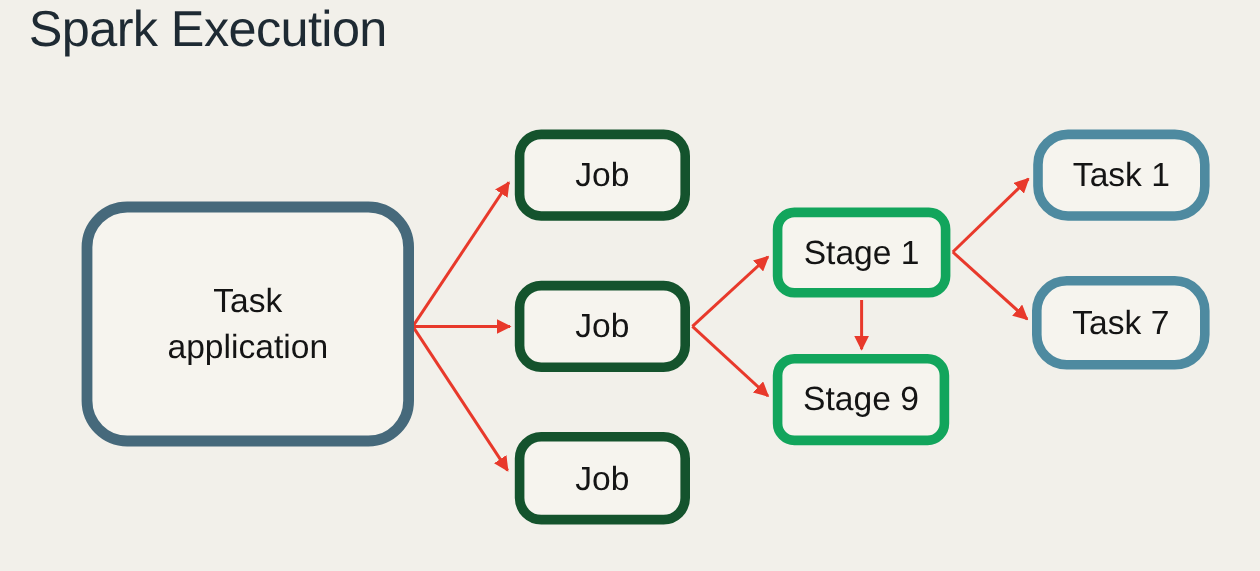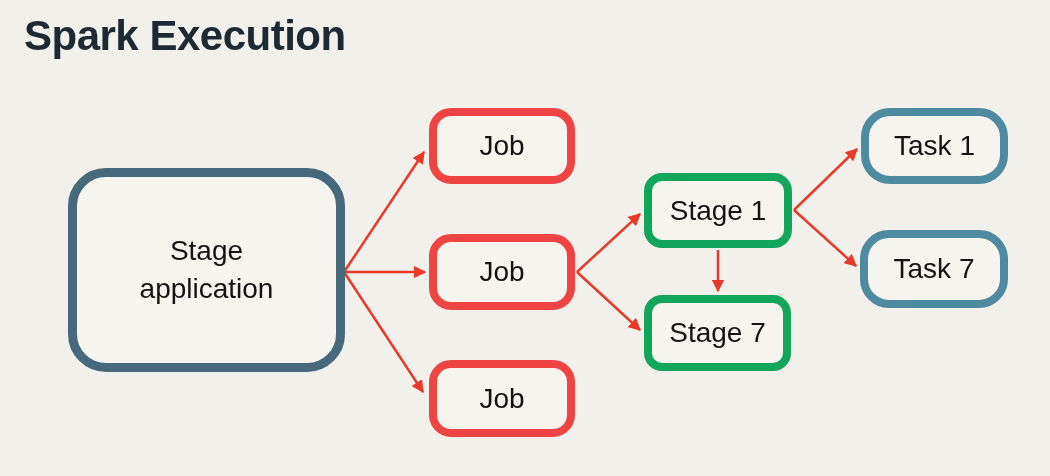--- a/index.html
+++ b/index.html
@@ -7,43 +7,43 @@
     position: relative;
     width: 1050px;
     height: 476px;
     background: #f2f0ea;
     font-family: "Liberation Sans", sans-serif;
     overflow: hidden;
   }
   .page-title {
     position: absolute;
     left: 24px;
-    top: 12px;
+    top: 0;
     margin: 0;
     font-size: 42px;
-    font-weight: 700;
+    font-weight: 400;
     letter-spacing: -0.5px;
     color: #1e2a33;
   }
   .node {
     position: absolute;
     box-sizing: border-box;
     display: flex;
     align-items: center;
     justify-content: center;
     background: #f6f4ee;
     color: #141414;
     font-size: 28px;
     line-height: 1.35;
     text-align: center;
   }
   .node .label { display: block; }
   
   .node-slate  { border: 9px solid #46697b; border-radius: 38px; }
-  .node-orange { border: 8px solid #ef4444; border-radius: 22px; }
+  .node-orange { border: 8px solid #14532d; border-radius: 22px; }
   .node-green  { border: 8px solid #12a55c; border-radius: 18px; }
   .node-blue   { border: 8px solid #4e8aa0; border-radius: 29px; }
   
   #spark-application { left: 68px;  top: 168px; width: 277px; height: 204px; }
   #spark-application .label { max-width: 180px; }
   #job-1   { left: 429px; top: 108px; width: 146px; height: 76px; }
   #job-2   { left: 429px; top: 234px; width: 146px; height: 76px; }
   #job-3   { left: 429px; top: 360px; width: 146px; height: 77px; }
   #stage-1 { left: 644px; top: 173px; width: 148px; height: 75px; }
   #stage-2 { left: 644px; top: 295px; width: 147px; height: 76px; }
@@ -76,41 +76,41 @@
       <line x1="344" y1="272" x2="423" y2="392" marker-end="url(#arrowhead)"></line>
       <line x1="577" y1="272" x2="640" y2="214" marker-end="url(#arrowhead)"></line>
       <line x1="577" y1="272" x2="640" y2="330" marker-end="url(#arrowhead)"></line>
       <line x1="718" y1="250" x2="718" y2="291" marker-end="url(#arrowhead)"></line>
       <line x1="794" y1="210" x2="857" y2="149" marker-end="url(#arrowhead)"></line>
       <line x1="794" y1="210" x2="856" y2="266" marker-end="url(#arrowhead)"></line>
     </g>
   </svg>
 
   <div id="spark-application" class="node node-slate">
-    <span class="label">Stage application</span>
+    <span class="label">Task application</span>
   </div>
 
   <div id="job-1" class="node node-orange">
     <span class="label">Job</span>
   </div>
 
   <div id="job-2" class="node node-orange">
     <span class="label">Job</span>
   </div>
 
   <div id="job-3" class="node node-orange">
     <span class="label">Job</span>
   </div>
 
   <div id="stage-1" class="node node-green">
     <span class="label">Stage 1</span>
   </div>
 
   <div id="stage-2" class="node node-green">
-    <span class="label">Stage 7</span>
+    <span class="label">Stage 9</span>
   </div>
 
   <div id="task-1" class="node node-blue">
     <span class="label">Task 1</span>
   </div>
 
   <div id="task-2" class="node node-blue">
     <span class="label">Task 7</span>
   </div>
 

